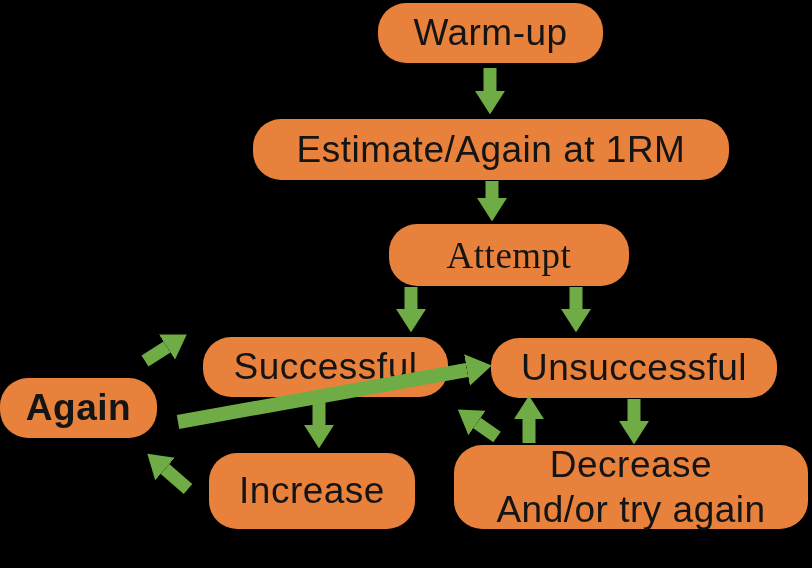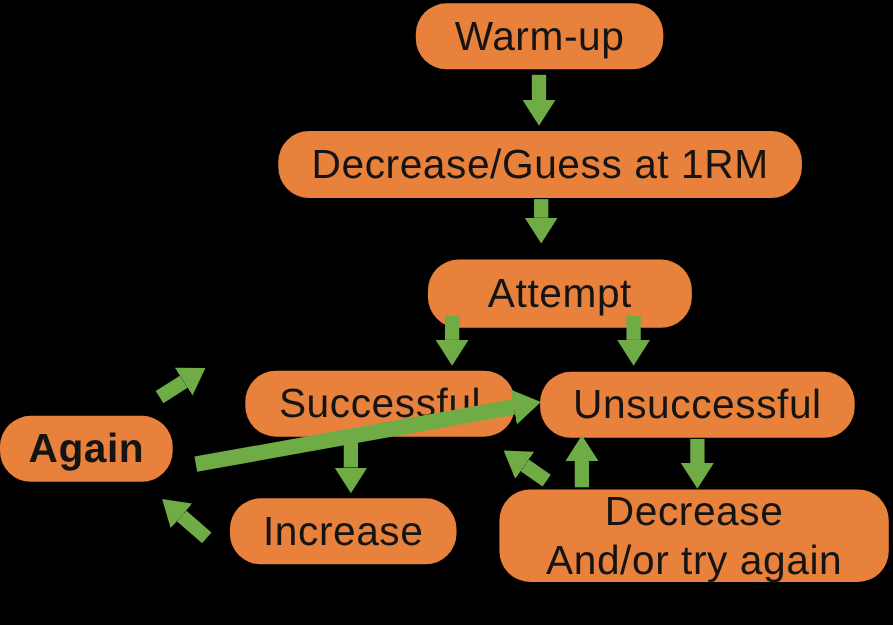--- a/index.html
+++ b/index.html
@@ -20,44 +20,44 @@
     display: flex;
     align-items: center;
     justify-content: center;
     text-align: center;
     z-index: 1;
     white-space: nowrap;
     border-radius: 28px;
   }
   .n-warmup       { left: 378px; top:   3px; width: 225px; height: 60px; }
   .n-estimate     { left: 253px; top: 119px; width: 476px; height: 61px; }
-  .n-attempt      { left: 389px; top: 236px; width: 240px; height: 62px; }
-  .n-successful   { left: 203px; top: 337px; width: 245px; height: 60px; margin-left: 20px; }
+  .n-attempt      { left: 389px; top: 224px; width: 240px; height: 62px; font-family: Liberation Serif, serif; }
+  .n-successful   { left: 203px; top: 337px; width: 245px; height: 60px; }
   .n-unsuccessful { left: 491px; top: 338px; width: 286px; height: 60px; }
   .n-again        { left:   0px; top: 378px; width: 157px; height: 60px; font-weight: bold; }
-  .n-increase     { left: 209px; top: 453px; width: 206px; height: 60px; }
+  .n-increase     { left: 209px; top: 453px; width: 206px; height: 76px; }
   .n-decrease     { left: 454px; top: 445px; width: 354px; height: 84px;
                     flex-direction: column; line-height: 1.22; }
   .arrows {
     position: absolute;
     left: 0; top: 0;
     width: 812px;
     height: 568px;
     z-index: 2;
     pointer-events: none;
   }
 </style>
 </head>
 <body>
 
 <div class="stage">
 
   <div class="node n-warmup">Warm-up</div>
 
-  <div class="node n-estimate">Decrease/Guess at 1RM</div>
+  <div class="node n-estimate">Estimate/Again at 1RM</div>
 
   <div class="node n-attempt">Attempt</div>
 
   <div class="node n-successful">Successful</div>
 
   <div class="node n-unsuccessful">Unsuccessful</div>
 
   <div class="node n-again">Again</div>
 
   <div class="node n-increase">Increase</div>

